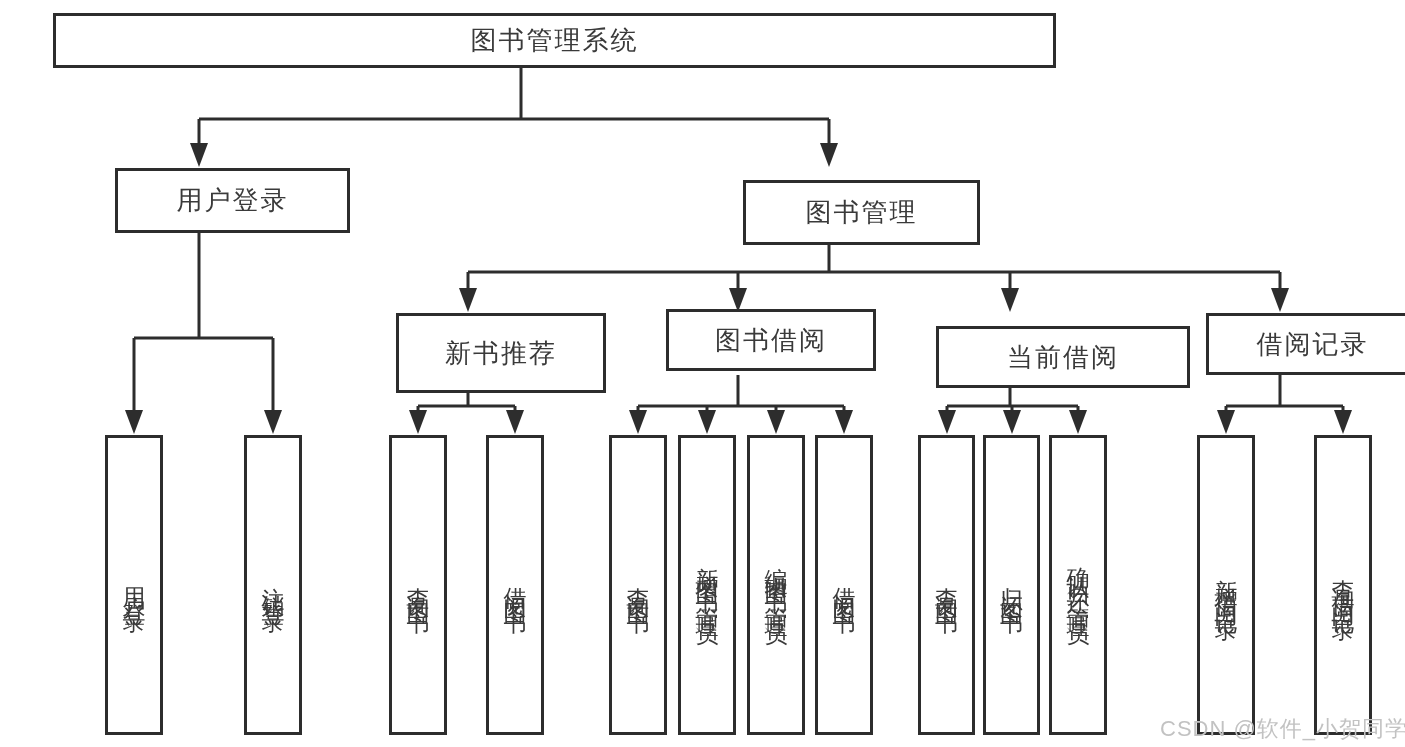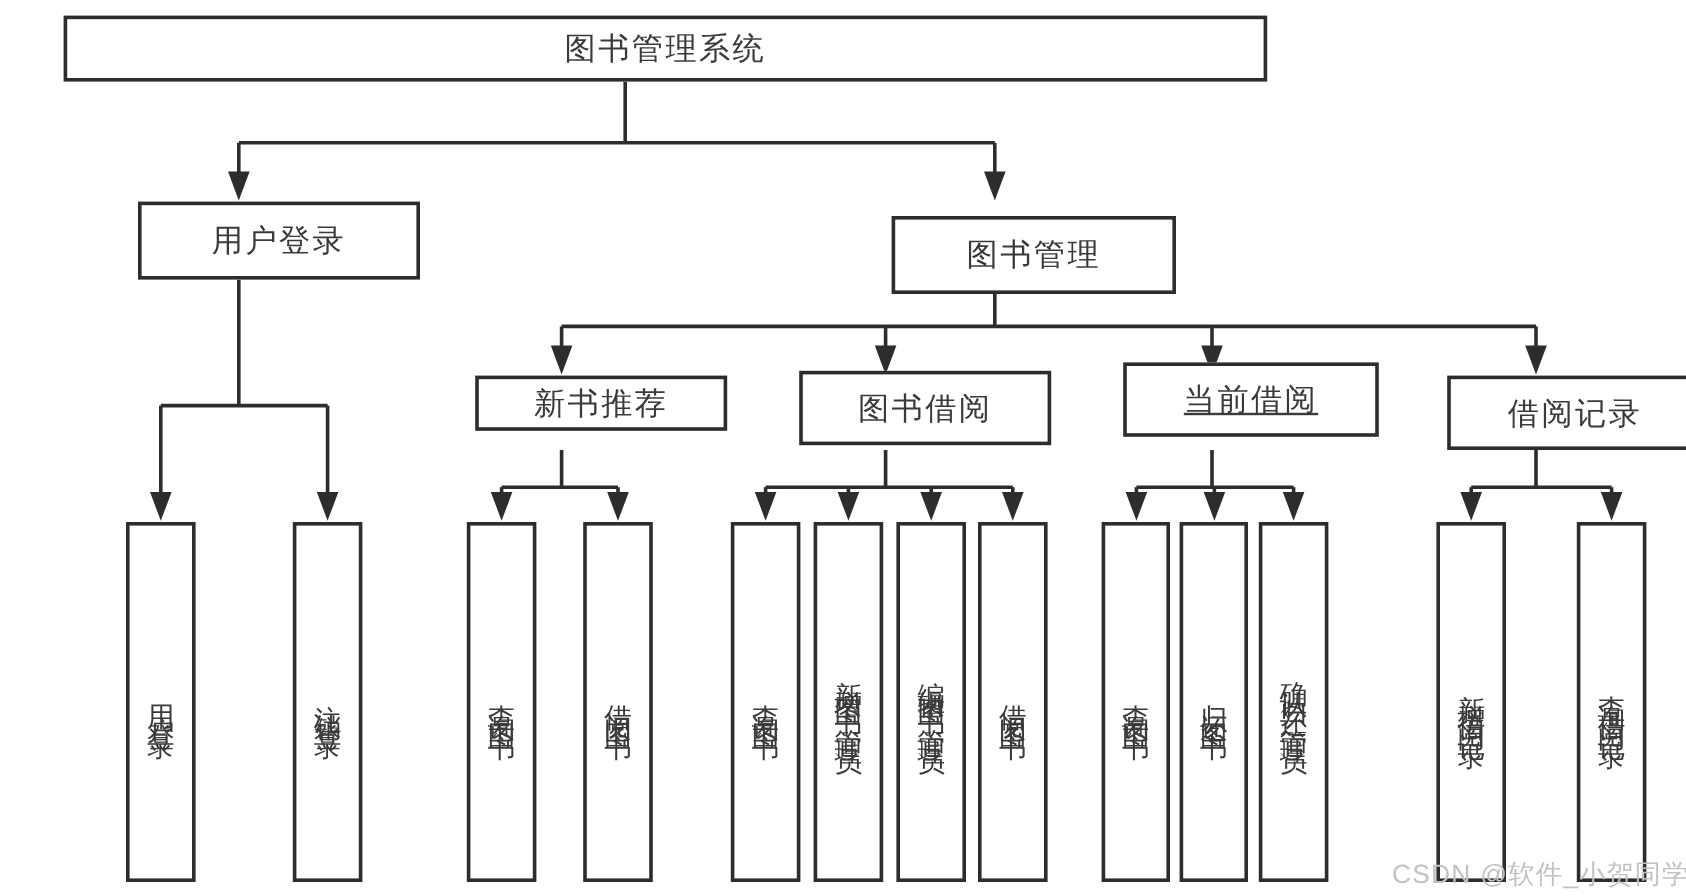--- a/index.html
+++ b/index.html
@@ -97,23 +97,23 @@
         <line x1="1343" y1="406" x2="1343" y2="414"></line>
         <polygon points="1334,410 1352,410 1343,434" stroke="none"></polygon>
       </g>
   </svg>
 
   <div class="node h-node" style="left:20px; top:13px; width:1003px; height:55px;">图书管理系统</div>
 
   <div class="node h-node" style="left:82px; top:168px; width:235px; height:65px;">用户登录</div>
   <div class="node h-node" style="left:710px; top:180px; width:237px; height:65px;">图书管理</div>
 
-  <div class="node h-node" style="left:363px; top:313px; width:210px; height:46px;">新书推荐</div>
+  <div class="node h-node" style="left:363px; top:313px; width:210px; height:80px;">新书推荐</div>
   <div class="node h-node" style="left:633px; top:309px; width:210px; height:62px;">图书借阅</div>
-  <div class="node h-node" style="left:903px; top:302px; width:213px; height:62px;text-decoration:underline;">当前借阅</div>
+  <div class="node h-node" style="left:903px; top:326px; width:254px; height:62px;">当前借阅</div>
   <div class="node h-node" style="left:1173px; top:313px; width:213px; height:62px;">借阅记录</div>
 
   <div class="node v-node" style="left:105px; top:435px; width:58px; height:300px;">用户登录</div>
   <div class="node v-node" style="left:244px; top:435px; width:58px; height:300px;">注销登录</div>
 
   <div class="node v-node" style="left:389px; top:435px; width:58px; height:300px;">查询图书</div>
   <div class="node v-node" style="left:486px; top:435px; width:58px; height:300px;">借阅图书</div>
 
   <div class="node v-node" style="left:609px; top:435px; width:58px; height:300px;">查询图书</div>
   <div class="node v-node" style="left:678px; top:435px; width:58px; height:300px;">新增图书（管理员）</div>

